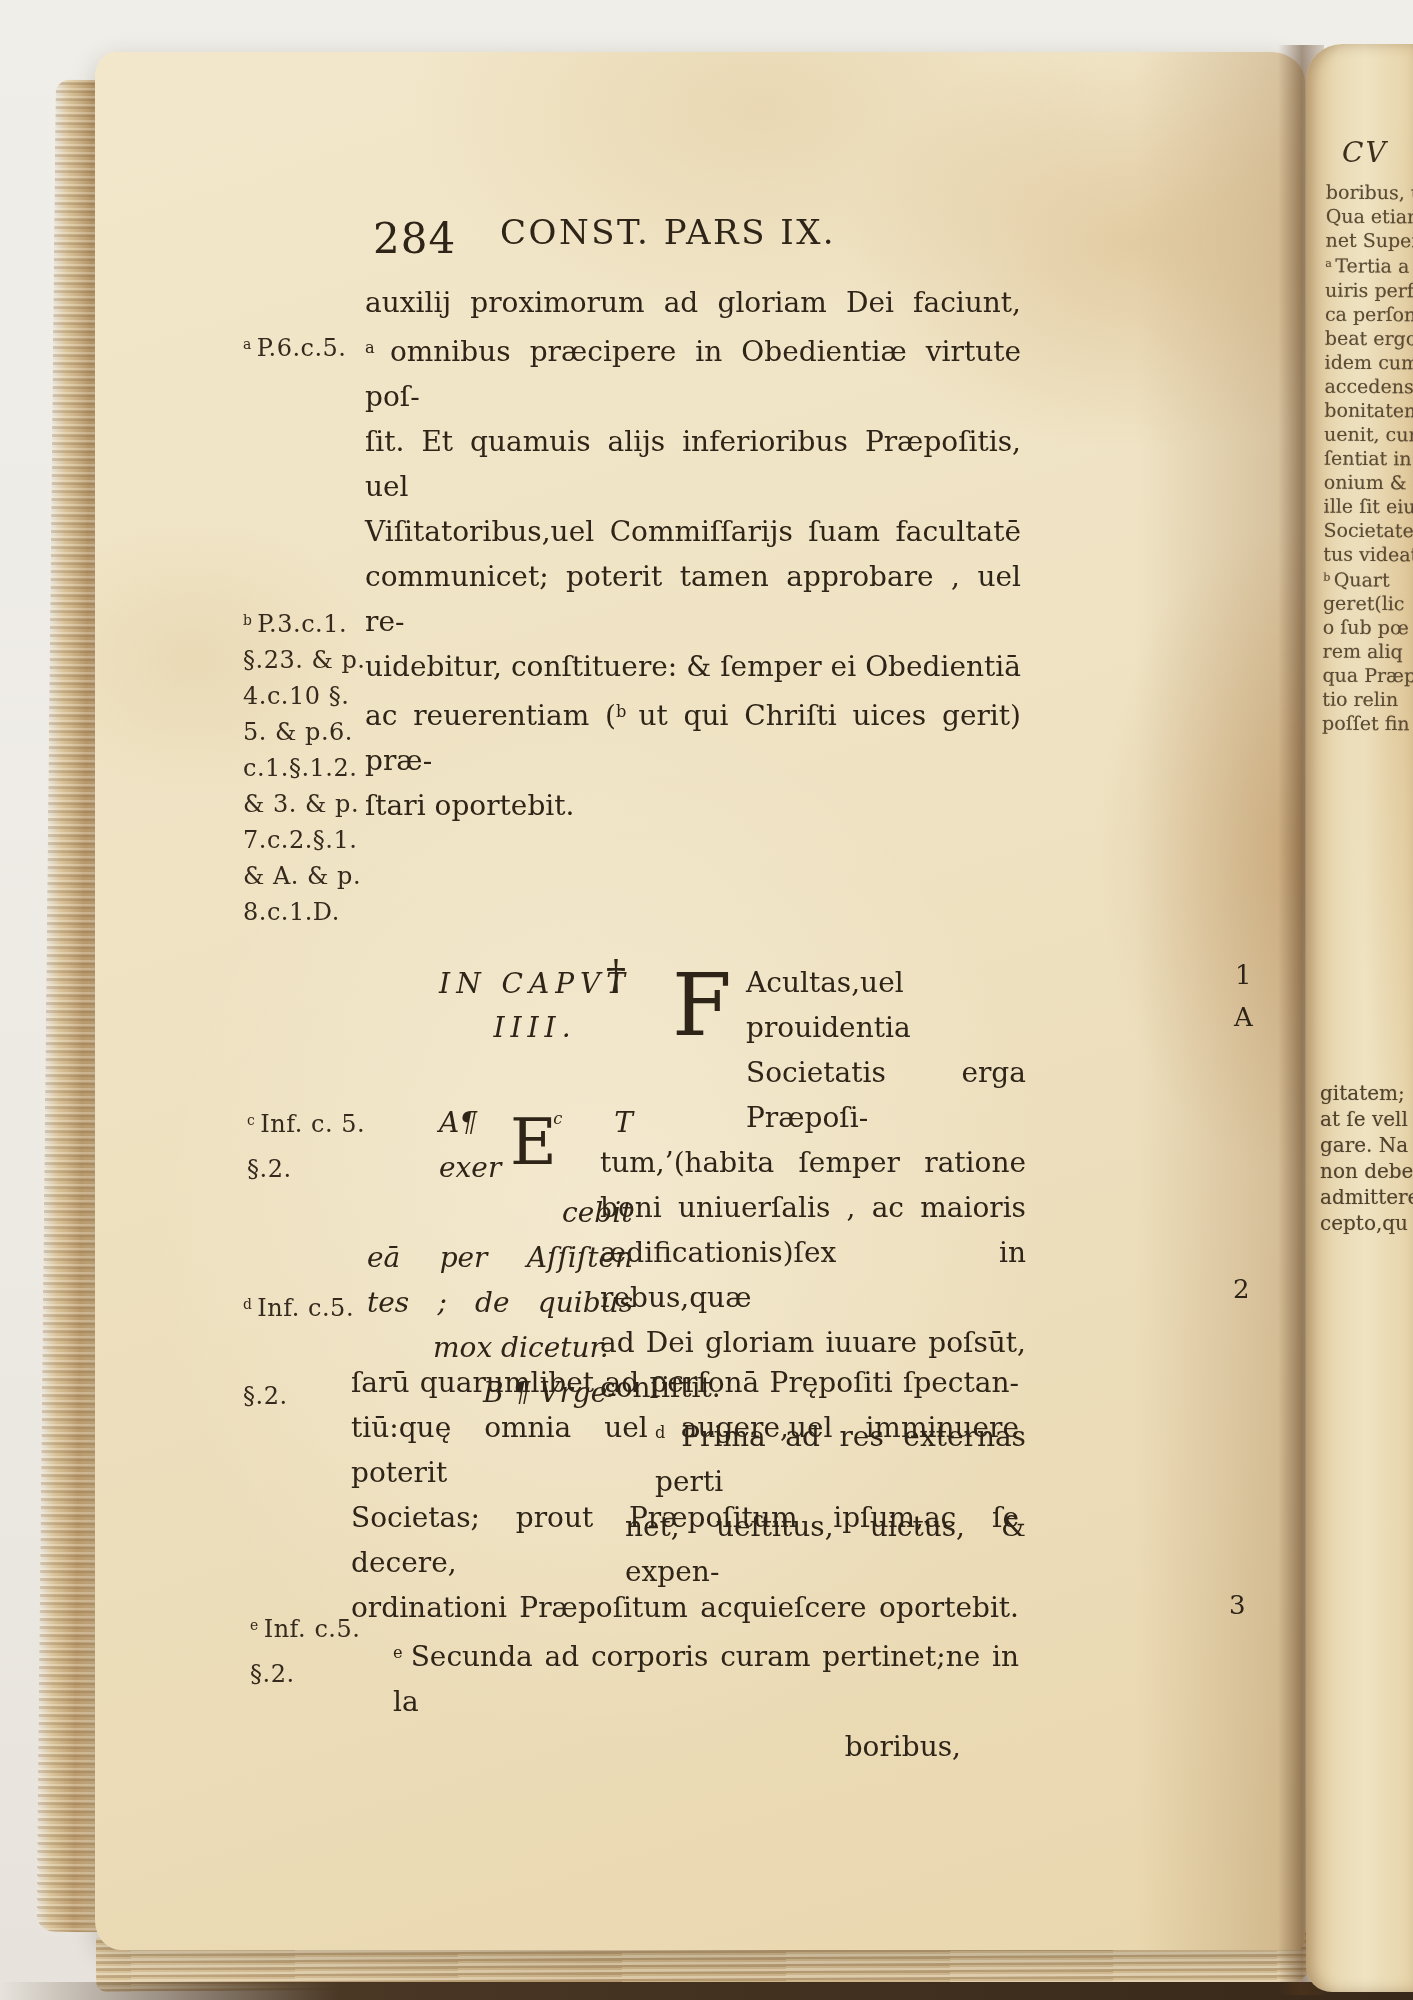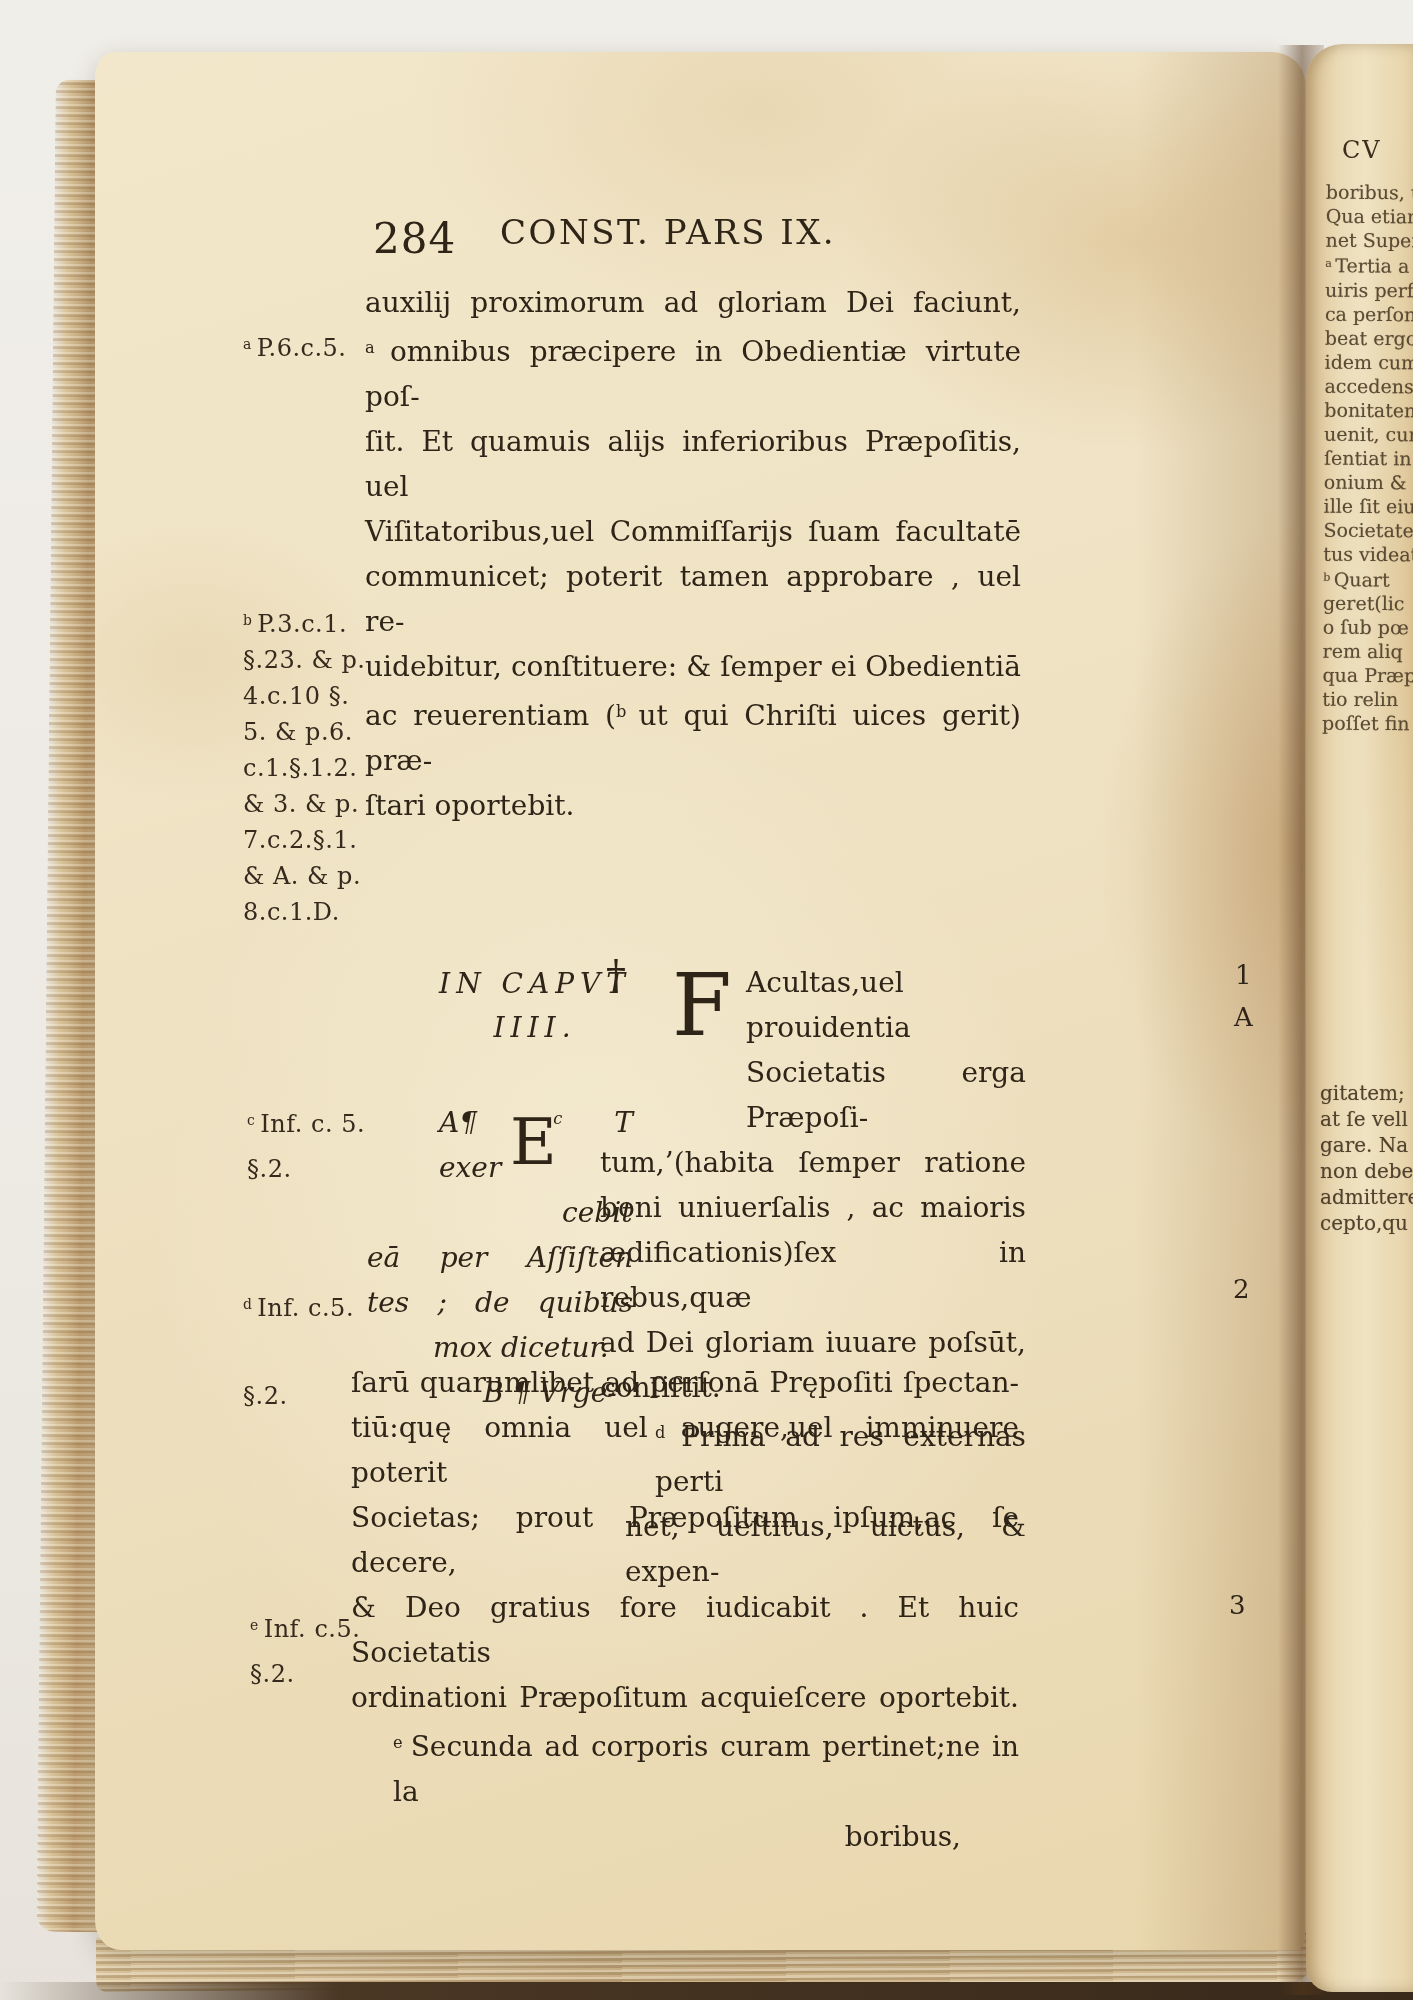--- a/index.html
+++ b/index.html
@@ -73,21 +73,21 @@
   .lcol .ln.in4{padding-left:116px;}
   .dropcap-e{position:absolute;left:143px;top:14px;font-size:64px;line-height:64px;font-style:normal;}
   .fullw{left:256px;top:1308px;width:668px;}
   .fullw .ln.in5{padding-left:42px;}
   .rmark{position:absolute;font-size:26px;}
   .rm-1{left:1140px;top:908px;}
   .rm-A{left:1139px;top:950px;}
   .rm-2{left:1138px;top:1222px;}
   .rm-3{left:1134px;top:1538px;}
   
-  .fhead{position:absolute;left:36px;top:92px;font-size:24px;letter-spacing:2px;color:#3c2e1c;}
+  .fhead{position:absolute;left:36px;top:92px;font-size:28px;letter-spacing:2px;color:#3c2e1c;font-style:italic;}
   .fupper{left:18px;top:136px;width:92px;font-size:19px;line-height:24px;color:#483823;opacity:.88;
     text-shadow:0 0 1px rgba(90,70,45,.5);transform:rotate(.4deg);}
   .flower{left:14px;top:1036px;width:96px;font-size:20px;line-height:26px;color:#41321f;opacity:.9;
     text-shadow:0 0 1px rgba(90,70,45,.5);}
   .page-facing .ln{overflow:hidden;}
 </style>
 </head>
 <body>
 
 <div class="photo">
@@ -156,21 +156,20 @@
           <div class="ln"><span class="sg-i">tes ; de quibus</span></div>
           <div class="ln noj in3"><span class="sg-i">mox dicetur.</span></div>
           <div class="ln noj in4"><span class="sg-r">B ¶ </span><span class="sg-i">Vrge-</span></div>
         </div>
     </div>
 
     <div class="blk fullw just">
         <div class="ln"><span class="sg-r">ſarū quarumlibet ad perſonā Prępoſiti ſpectan-</span></div>
         <div class="ln"><span class="sg-r">tiū:quę omnia uel augere,uel imminuere poterit</span></div>
         <div class="ln"><span class="sg-r">Societas; prout Præpoſitum ipſum,ac ſe decere,</span></div>
-        <div class="ln"><span class="sg-r">&amp; Deo gratius fore iudicabit . Et huic Societatis</span></div>
         <div class="ln"><span class="sg-r">ordinationi Præpoſitum acquieſcere oportebit.</span></div>
         <div class="ln in5 noj"><span class="sg-s">e </span><span class="sg-r">Secunda ad corporis curam pertinet;ne in la</span></div>
         <div class="ln alignr noj"><span class="sg-r">boribus,</span></div>
       </div>
 
     <div class="blk mnote mn-c">
         <div class="ln"><span class="sg-s">c </span><span class="sg-r">Inf. c. 5.</span></div>
         <div class="ln"><span class="sg-r">§.2.</span></div>
       </div>
     <div class="blk mnote mn-d">

